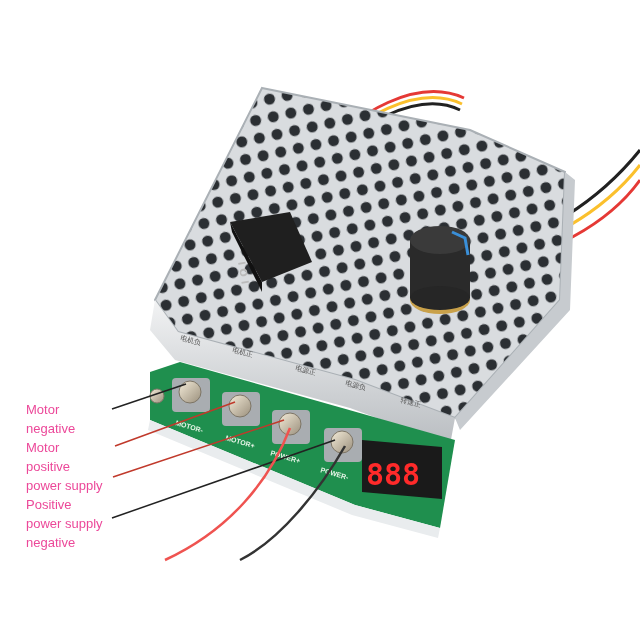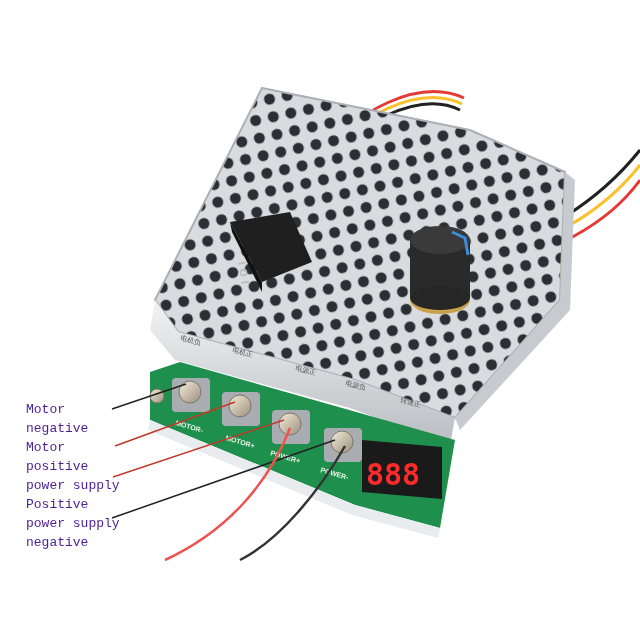--- a/index.html
+++ b/index.html
@@ -1,18 +1,18 @@
 <!DOCTYPE html>
 <html><head>
 <meta charset="utf-8">
 <style>
   html,body{margin:0;padding:0;background:#fff;}
   body{width:640px;height:640px;position:relative;overflow:hidden;font-family:"Liberation Sans",sans-serif;}
   .stage{position:absolute;left:0;top:0;width:640px;height:640px;}
-  .label{position:absolute;font-size:13px;color:#4c1d95;line-height:19px;font-family:Liberation Mono, monospace;}
+  .label{position:absolute;font-size:13px;color:#ec4899;line-height:19px;font-family:Liberation Sans, sans-serif;}
   .pcb-text{font-family:"Liberation Sans",sans-serif;font-size:7px;fill:#e8f5e8;font-weight:bold;}
   .top-text{font-family:"DejaVu Sans",sans-serif;font-size:7px;fill:#555;}
   .seg{font-family:"DejaVu Sans Mono",monospace;font-size:30px;font-weight:bold;fill:#ff2a2a;}
   .sw-text{font-family:"DejaVu Sans",sans-serif;font-size:10px;fill:#bbb;font-weight:bold;}
 </style>
 </head>
 <body>
 
 <div class="stage">
   <svg width="640" height="640" viewBox="0 0 640 640">

